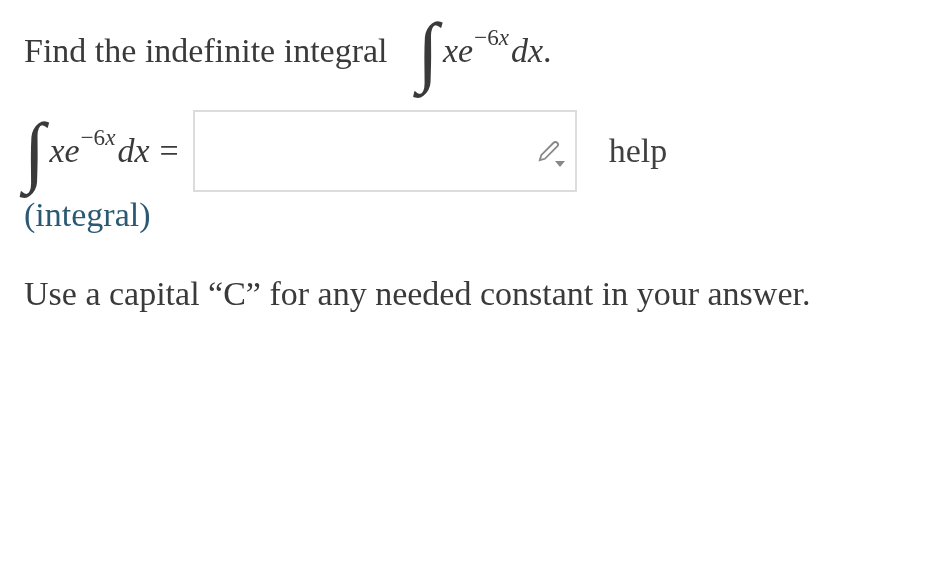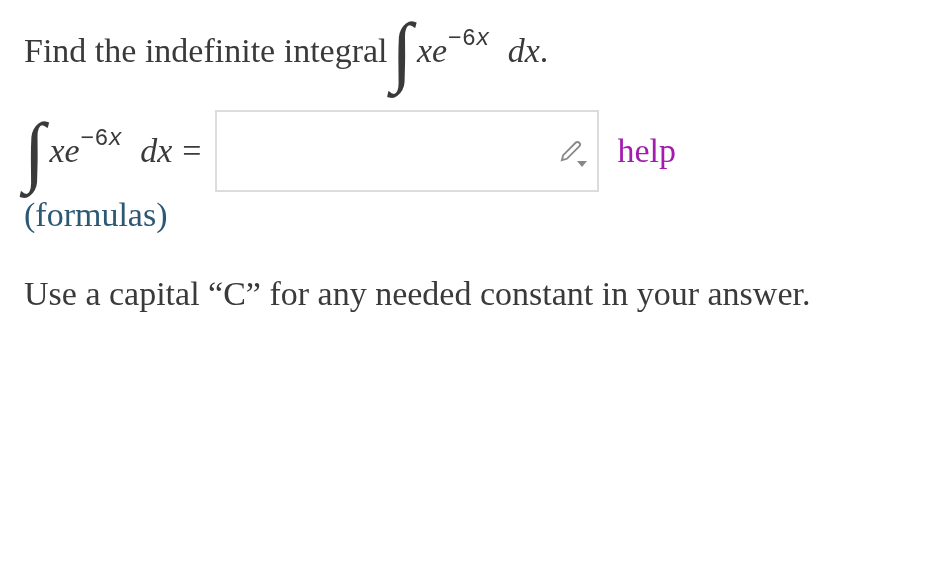--- a/index.html
+++ b/index.html
@@ -15,21 +15,21 @@
       width: 944px;
       height: 580px;
     }
     .problem-text-line {
       display: flex;
       align-items: center;
       flex-wrap: wrap;
       margin-bottom: 28px;
     }
     .prompt-text {
-      margin-right: 4px;
+      margin-right: 30px;
     }
     .integral-display {
       display: inline-flex;
       align-items: center;
       font-family: 'Cambria Math', 'STIX', 'Times New Roman', serif;
     }
     .integral-symbol {
       font-size: 78px;
       font-weight: 300;
       line-height: 0.8;
@@ -40,22 +40,21 @@
       font-style: italic;
       display: inline-flex;
       align-items: baseline;
     }
     .sup {
       font-size: 0.68em;
       position: relative;
       top: -0.75em;
       font-style: normal;
       margin-left: 1px;
-      margin-right: 18px;
-      font-family: Liberation Mono, monospace;
+      margin-right: 2px;
     }
     .sup-italic {
       font-style: italic;
     }
     .answer-row {
       display: flex;
       align-items: center;
       flex-wrap: wrap;
       margin-bottom: 4px;
     }
@@ -95,22 +94,22 @@
       width: 0;
       height: 0;
       border-left: 5px solid transparent;
       border-right: 5px solid transparent;
       border-top: 6px solid #888;
       position: absolute;
       right: -2px;
       bottom: -2px;
     }
     .help-link {
-      color: #a21caf;
-      margin-left: 18px;
+      color: #404040;
+      margin-left: 32px;
       cursor: pointer;
     }
     .formulas-link {
       color: #2b5973;
       cursor: pointer;
       margin-bottom: 34px;
       display: inline-block;
     }
     .hint-text {
       line-height: 1.55;
@@ -160,16 +159,16 @@
       <svg width="22" height="22" viewBox="0 0 24 24" fill="none" stroke="currentColor" stroke-width="2">
         <path d="M17 3a2.8 2.8 0 0 1 4 4L7.5 20.5 2 22l1.5-5.5L17 3z"></path>
       </svg>
       <span class="caret-down"></span>
     </span>
   </span>
   <span class="help-link">help</span>
 </div>
 
 <div>
-  <span class="formulas-link">(formulas)</span>
+  <span class="formulas-link">(integral)</span>
 </div>
 
 <div class="hint-text">Use a capital “C” for any needed constant in your answer.</div>
 
 </body></html>

